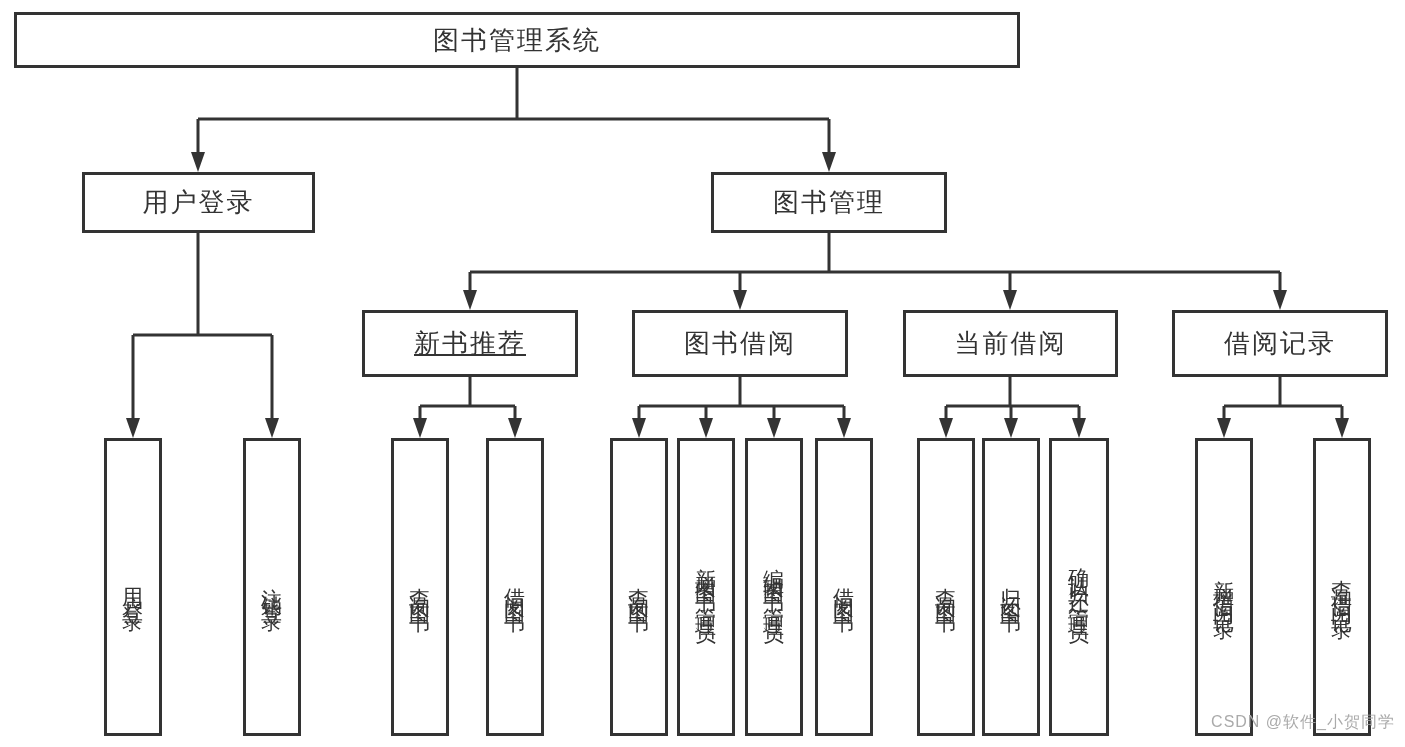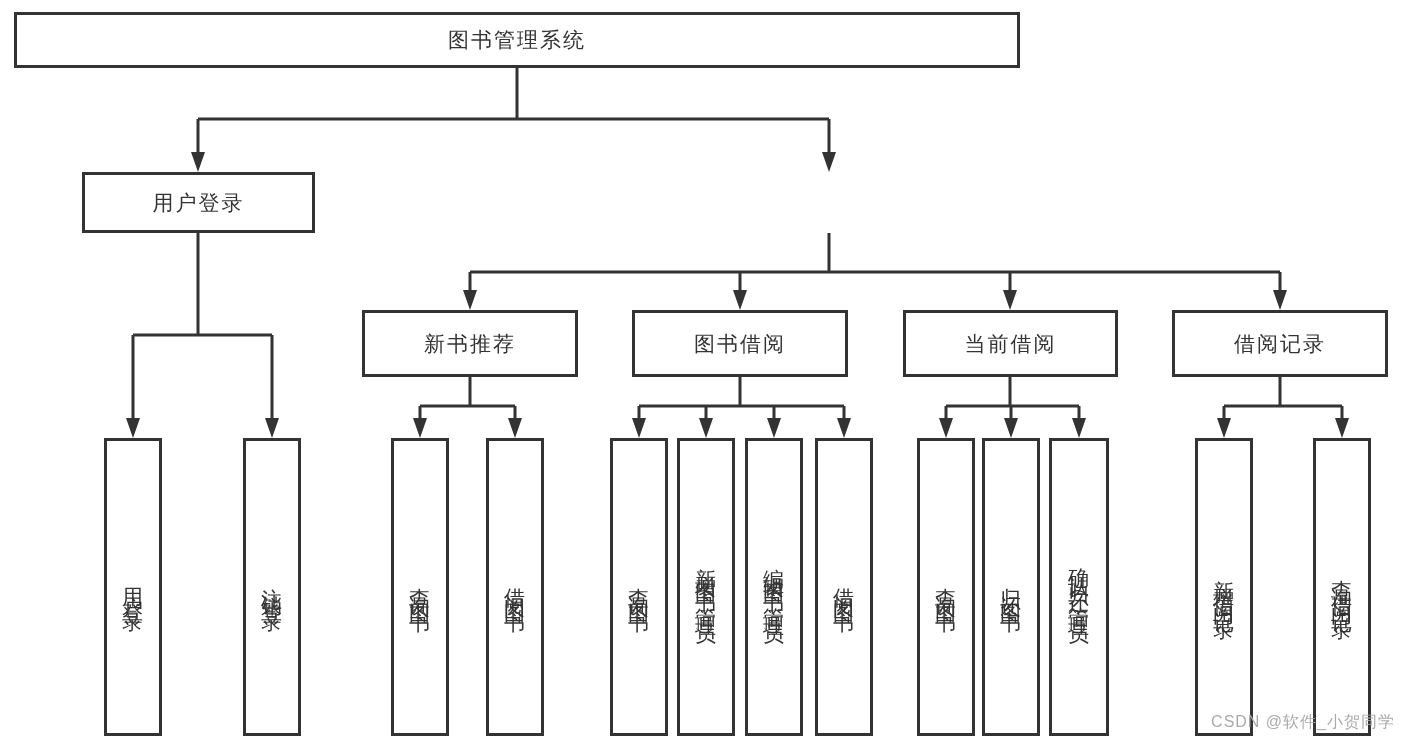--- a/index.html
+++ b/index.html
@@ -28,41 +28,41 @@
     box-sizing: border-box;
     border: 3px solid #333333;
     background: #ffffff;
     display: flex;
     align-items: center;
     justify-content: center;
     color: #333333;
     z-index: 2;
   }
   .hlabel {
-    font-size: 21px;
+    font-size: 26px;
     letter-spacing: 2px;
     white-space: nowrap;
   }
   .vlabel {
     writing-mode: vertical-rl;
     text-orientation: mixed;
     font-size: 21px;
     letter-spacing: 8px;
     line-height: 1;
     white-space: nowrap;
   }
   
   .n-root   { left: 14px;   top: 12px;  width: 1006px; height: 56px; }
   
   .n-l2     { top: 172px; height: 61px; }
   .n-user   { left: 82px;  width: 233px; }
   .n-mgmt   { left: 711px; width: 236px; }
   
   .n-l3     { top: 310px; height: 67px; }
-  .n-newrec { left: 362px;  width: 216px; }
+  .n-newrec { left: 362px;  width: 216px; text-decoration: underline; }
   .n-borrow { left: 632px;  width: 216px; }
   .n-current{ left: 903px;  width: 215px; }
   .n-record { left: 1172px; width: 216px; }
   
   .n-leaf   { top: 438px; height: 298px; width: 58px; }
   .n-a1 { left: 104px; }
   .n-a2 { left: 243px; }
   .n-b1 { left: 391px; }
   .n-b2 { left: 486px; }
   .n-c1 { left: 610px; }
@@ -135,20 +135,23 @@
     </g>
   </svg>
 
   <div class="node n-root">
     <span class="hlabel">图书管理系统</span>
   </div>
 
   <div class="node n-l2 n-user">
     <span class="hlabel">用户登录</span>
   </div>
+  <div class="node n-l2 n-mgmt">
+    <span class="hlabel">图书管理</span>
+  </div>
 
   <div class="node n-l3 n-newrec">
     <span class="hlabel">新书推荐</span>
   </div>
   <div class="node n-l3 n-current">
     <span class="hlabel">当前借阅</span>
   </div>
   <div class="node n-l3 n-borrow">
     <span class="hlabel">图书借阅</span>
   </div>

